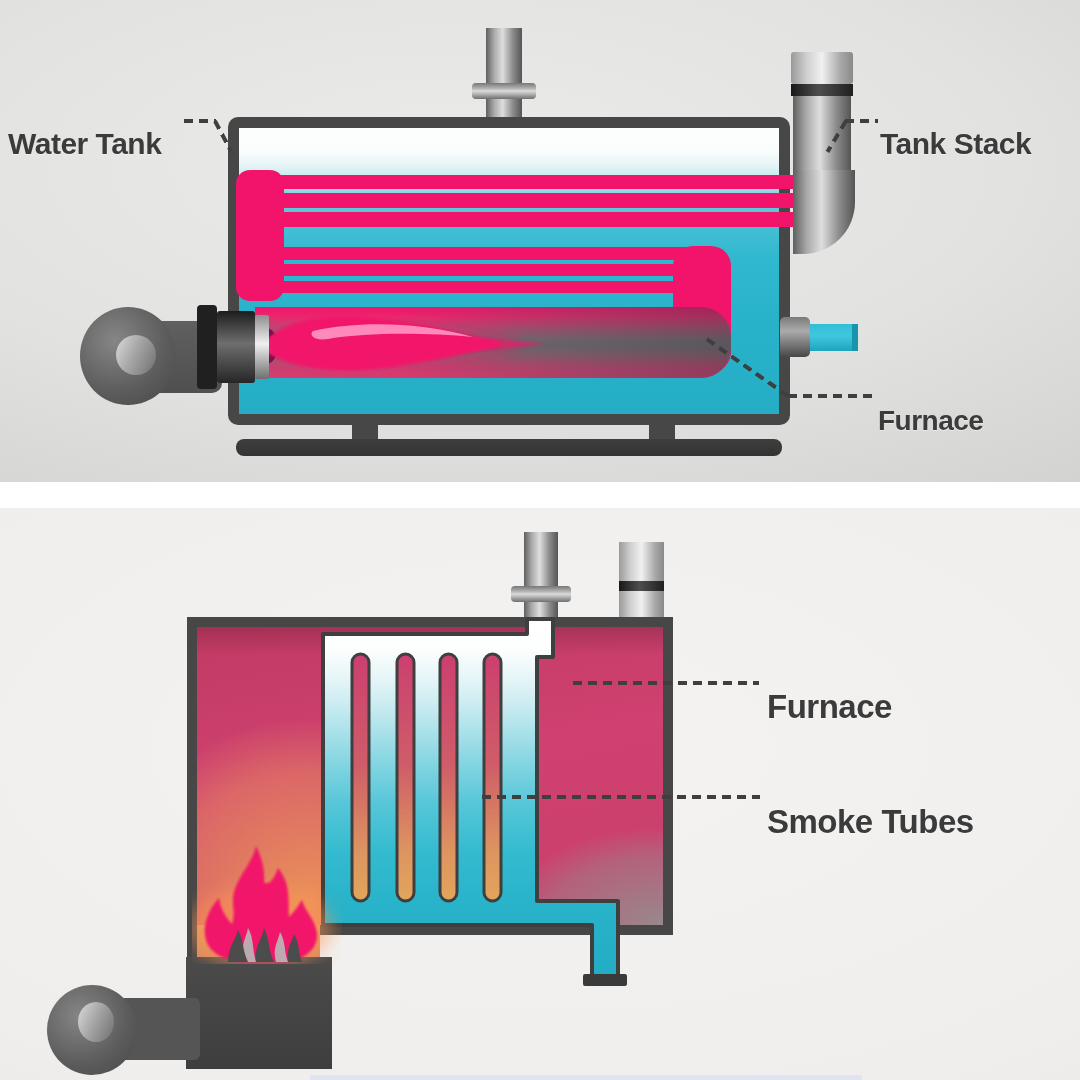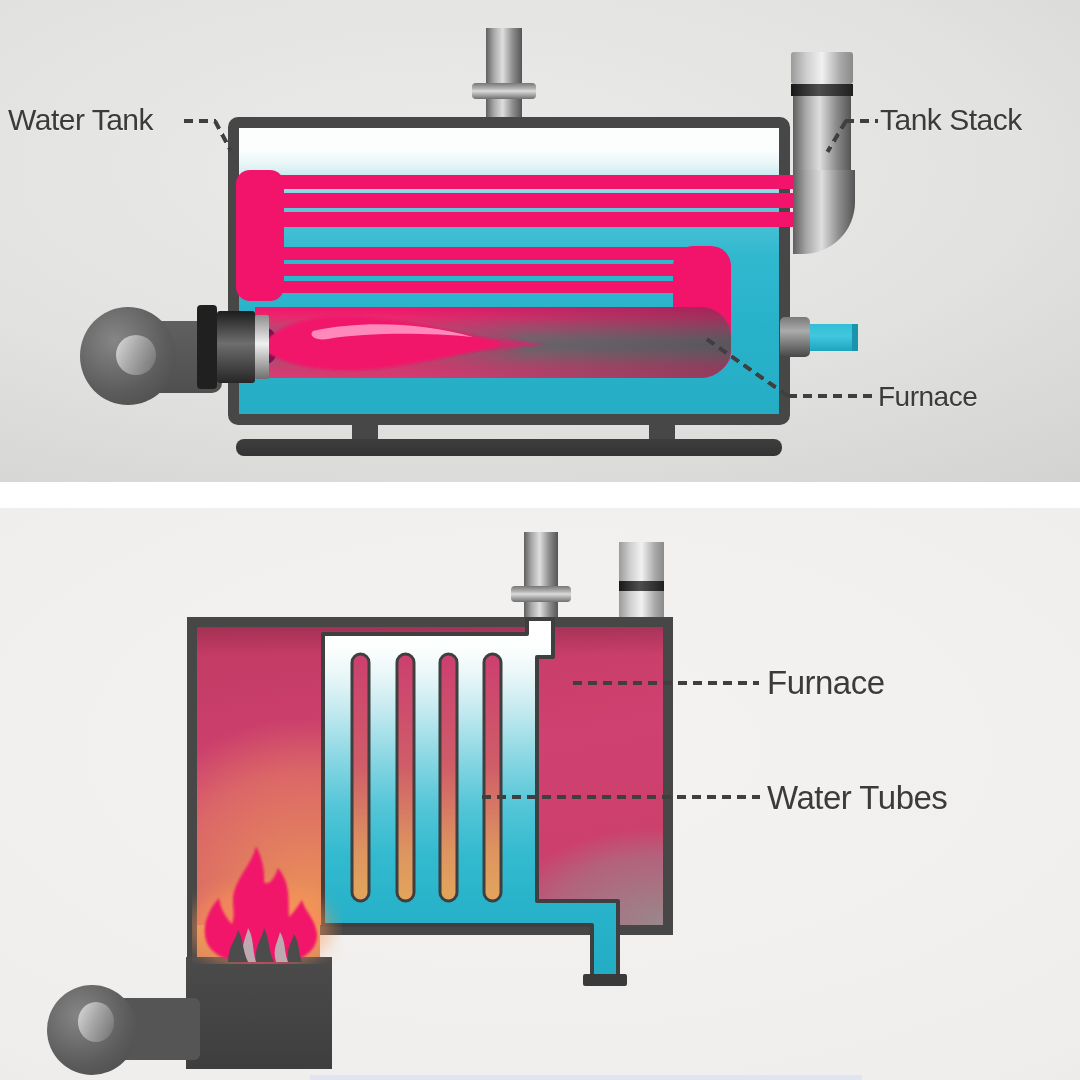--- a/index.html
+++ b/index.html
@@ -13,22 +13,22 @@
     background:radial-gradient(130% 120% at 50% 42%, #f4f3f1 0%, #efeeec 55%, #e2e1df 95%);}
   .divider{left:0;top:482px;width:1080px;height:26px;background:#ffffff;}
   .bottom-strip{left:310px;top:1075px;width:552px;height:5px;background:#dce1f2;opacity:.8;}
   
   .metal-v{background:linear-gradient(90deg,#5f5f5f 0%,#a8a8a8 22%,#dedede 46%,#8d8d8d 74%,#555 100%);}
   .metal-v-light{background:linear-gradient(90deg,#9a9a9a 0%,#cfcfcf 25%,#f1f1f1 50%,#a8a8a8 80%,#8a8a8a 100%);}
   .metal-h{background:linear-gradient(180deg,#777 0%,#b5b5b5 35%,#dcdcdc 50%,#6f6f6f 100%);}
   .dark-ring{background:linear-gradient(90deg,#181818,#4e4e4e 45%,#202020);}
   
   .leader{height:4px;background:repeating-linear-gradient(90deg,#3f3f3f 0 9px,transparent 9px 15px);}
-  .lbl{color:var(--label-text,#3b3b3b);font-weight:400;letter-spacing:-.5px;white-space:nowrap;
-       text-shadow:0 1px 0 rgba(255,255,255,.4);}
+  .lbl{color:var(--label-text,#3b3b3b);font-weight:700;letter-spacing:-.5px;white-space:nowrap;
+       text-shadow:0 1px 0 rgba(255,255,255,.4);margin-top:24px;}
   
   .shell{left:228px;top:117px;width:562px;height:308px;border:11px solid var(--steel-dark,#474747);
          border-radius:10px;box-sizing:border-box;}
   .shell-interior{left:239px;top:128px;width:540px;height:286px;
     background:linear-gradient(180deg,#fdfdfd 0%,#fbfdfd 8%,#e6f5f7 13%,#bde7ed 18%,#7dd2e0 24%,#49c1d5 32%,#30b8cf 45%,#28b2ca 70%,#25adc6 100%);}
   .tube{background:var(--accent-pink,#f2146b);}
   .hdr{background:var(--accent-pink,#f2146b);}
   .furnace-tube{left:255px;top:307px;width:476px;height:71px;border-radius:0 30px 30px 0;
     background:linear-gradient(180deg,#f0156b 0%,#ea2a6e 15%,#b34f72 30%,#7e6a74 45%,#706c72 55%,#92606f 68%,#c84270 85%,#d93b72 100%);}
   .furnace-tube-shade{left:255px;top:307px;width:476px;height:71px;border-radius:0 30px 30px 0;
@@ -187,17 +187,17 @@
     <path d="M52,120 C48,104 54,96 56,86 C62,96 60,106 64,120 Z" fill="#b9b9b9" opacity=".9"></path>
     <path d="M84,120 C80,106 86,100 88,90 C94,100 92,110 96,120 Z" fill="#b9b9b9" opacity=".9"></path>
     <path d="M36,120 C36,104 44,98 46,88 C52,98 50,108 56,120 Z" fill="#4c4c4c"></path>
     <path d="M64,120 C62,104 70,98 72,86 C78,98 76,108 82,120 Z" fill="#4c4c4c"></path>
     <path d="M96,120 C94,106 100,100 102,92 C108,102 106,110 110,120 Z" fill="#4c4c4c"></path>
   </svg>
 
   <div class="abs lbl" style="left:767px;top:664px;font-size:33px;">Furnace</div>
   <div class="abs leader" style="left:573px;top:681px;width:186px;"></div>
 
-  <div class="abs lbl" style="left:767px;top:779px;font-size:33px;">Water Tubes</div>
+  <div class="abs lbl" style="left:767px;top:779px;font-size:33px;">Smoke Tubes</div>
   <div class="abs leader" style="left:482px;top:795px;width:278px;"></div>
 
   <div class="abs bottom-strip"></div>
 </div>
 
 </body></html>

